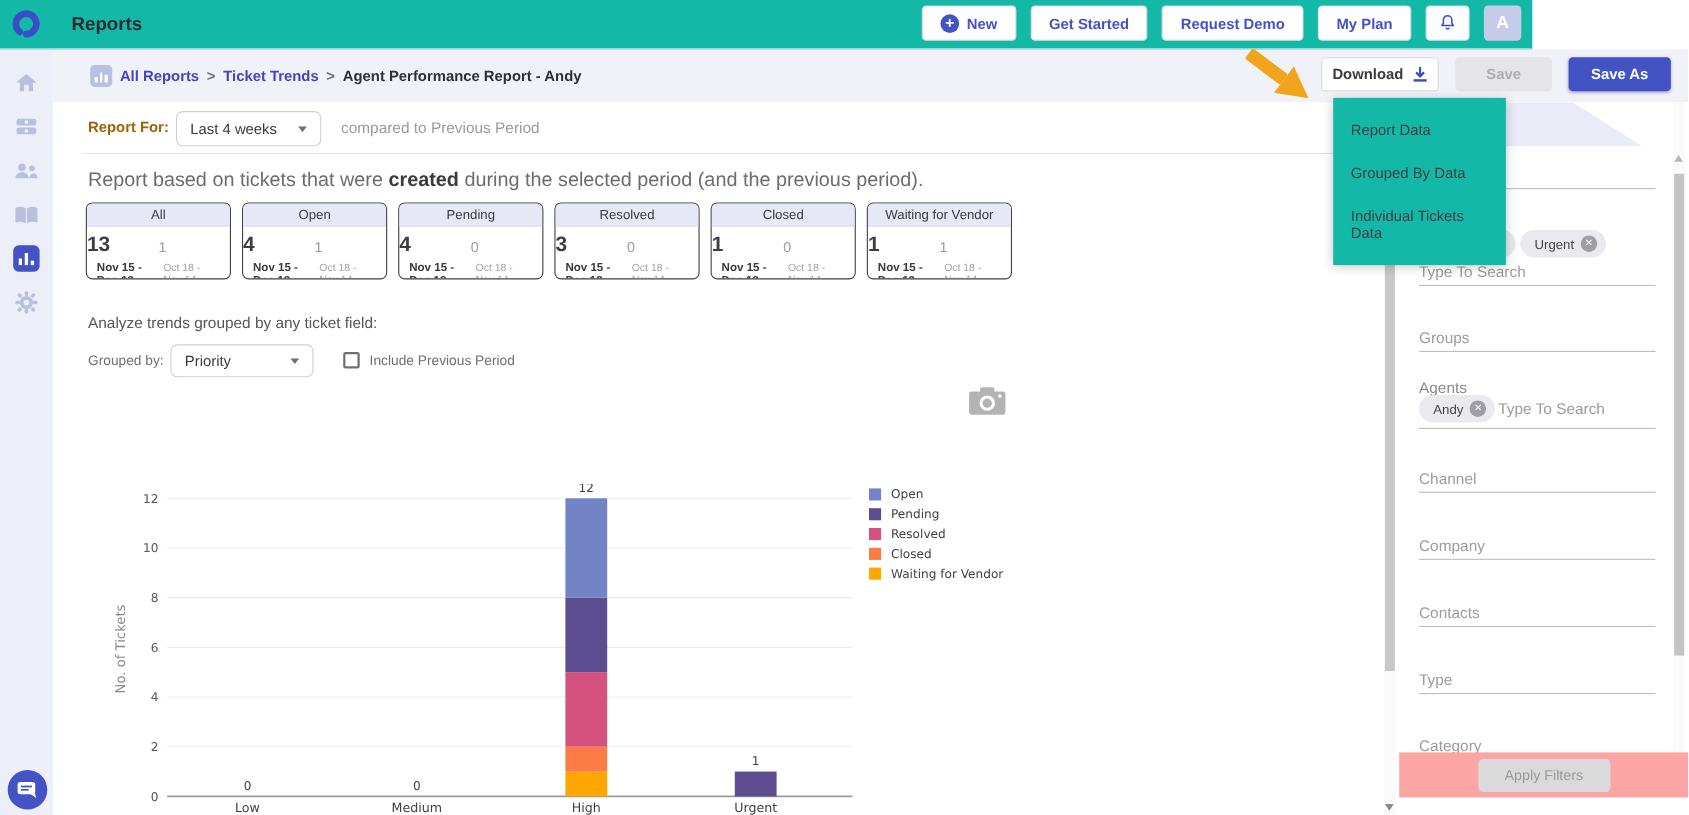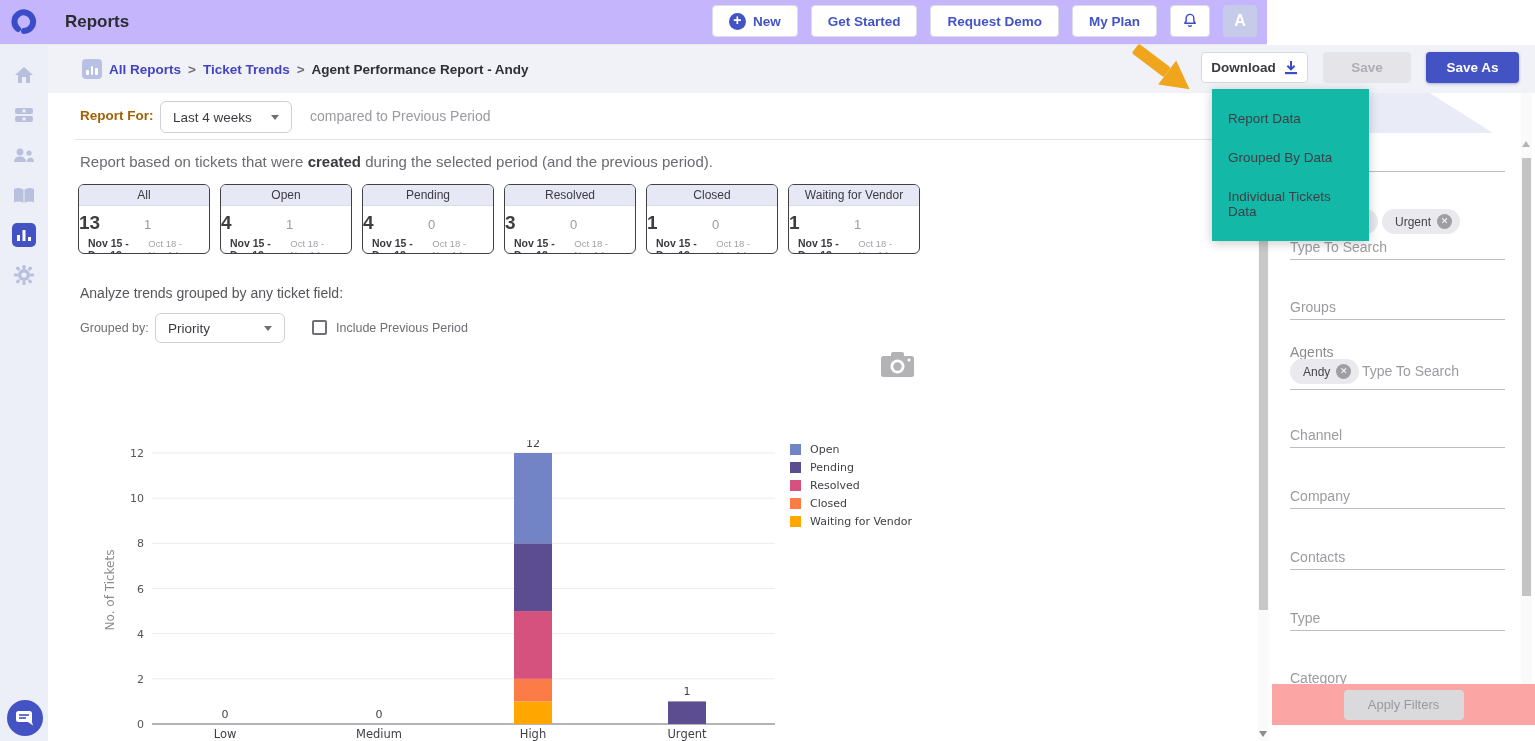--- a/index.html
+++ b/index.html
@@ -1,21 +1,21 @@
 <!DOCTYPE html>
 <html><head>
 <meta charset="utf-8">
 <style>
   * { margin:0; padding:0; box-sizing:border-box; }
   html,body { width:1535px; height:741px; overflow:hidden; }
   body { font-family:"Liberation Sans", sans-serif; background:#fff; }
   #app { position:relative; width:1535px; height:741px; background:#fff; overflow:hidden; }
 
   
-  .top-header { position:absolute; left:0; top:0; width:1267px; height:45px; background:#c4b5fd; border-bottom:1px solid #e8e8ee; z-index:20; display:flex; align-items:center; }
+  .top-header { position:absolute; left:0; top:0; width:1393px; height:45px; background:#14b8a6; border-bottom:1px solid #e8e8ee; z-index:20; display:flex; align-items:center; }
   .logo-box { width:48px; height:44px; display:flex; align-items:center; justify-content:center; }
   .page-title { font-size:17px; font-weight:bold; color:#2b2b31; margin-left:17px; }
   .header-actions { position:absolute; right:10px; top:5px; display:flex; gap:13px; align-items:center; }
   .hbtn { height:32px; background:#fff; border:1px solid #dcdce4; border-radius:4px; display:flex; align-items:center; justify-content:center; padding:0 16px; font-size:13.5px; font-weight:bold; color:#4353c4; cursor:pointer; }
   .plus-circle { width:17px; height:17px; border-radius:50%; background:#4353c4; color:#fff; font-size:14px; line-height:15px; text-align:center; margin-right:7px; font-weight:bold; }
   .bell-btn { width:40px; padding:0; }
   .avatar { width:34px; height:32px; background:#c5cbe9; border-radius:4px; color:#fff; font-weight:bold; font-size:16px; display:flex; align-items:center; justify-content:center; }
 
   
   .sidebar { position:absolute; left:0; top:45px; width:48px; height:696px; background:#edeff8; z-index:15; }
@@ -46,21 +46,21 @@
 
   
   .reportfor-row { position:absolute; left:48px; top:93px; width:1210px; height:47px; background:#fff; }
   .rf-label { position:absolute; left:32px; top:15px; font-size:13.5px; font-weight:bold; color:#a16207; }
   .select-box { position:absolute; display:flex; align-items:center; justify-content:space-between; padding:0 12px; border:1px solid #cfcfd6; border-radius:6px; background:#fff; font-size:13.5px; color:#3a3a40; cursor:pointer; }
   .caret { width:0; height:0; border-left:4.5px solid transparent; border-right:4.5px solid transparent; border-top:5px solid #6f6f75; }
   .rf-compare { position:absolute; left:262px; top:15px; font-size:14px; color:#9a9aa0; }
   .rf-divider { position:absolute; left:27px; bottom:0; width:1186px; height:1px; background:#e3e3e8; }
 
   
-  .info-line { position:absolute; left:80px; top:153px; font-size:15px; color:#6b6b71; }
+  .info-line { position:absolute; left:80px; top:153px; font-size:18px; color:#6b6b71; }
   .info-line b { color:#3a3a40; }
 
   
   .cards { position:absolute; left:78px; top:184px; display:flex; gap:10px; }
   .card { width:132px; height:70px; border:1px solid #404040; border-radius:6px; background:#fff; overflow:hidden; }
   .card-head { height:21px; background:#e6e8f5; border-bottom:1px solid #d9dcec; text-align:center; font-size:12px; color:#3a3a40; line-height:20px; }
   .card-nums { display:flex; height:28px; align-items:flex-end; }
   .card-nums span { width:50%; }
   .num-cur { font-size:19px; font-weight:bold; color:#3d3d44; }
   .num-prev { font-size:13px; color:#9a9aa0; padding-bottom:2px; }

